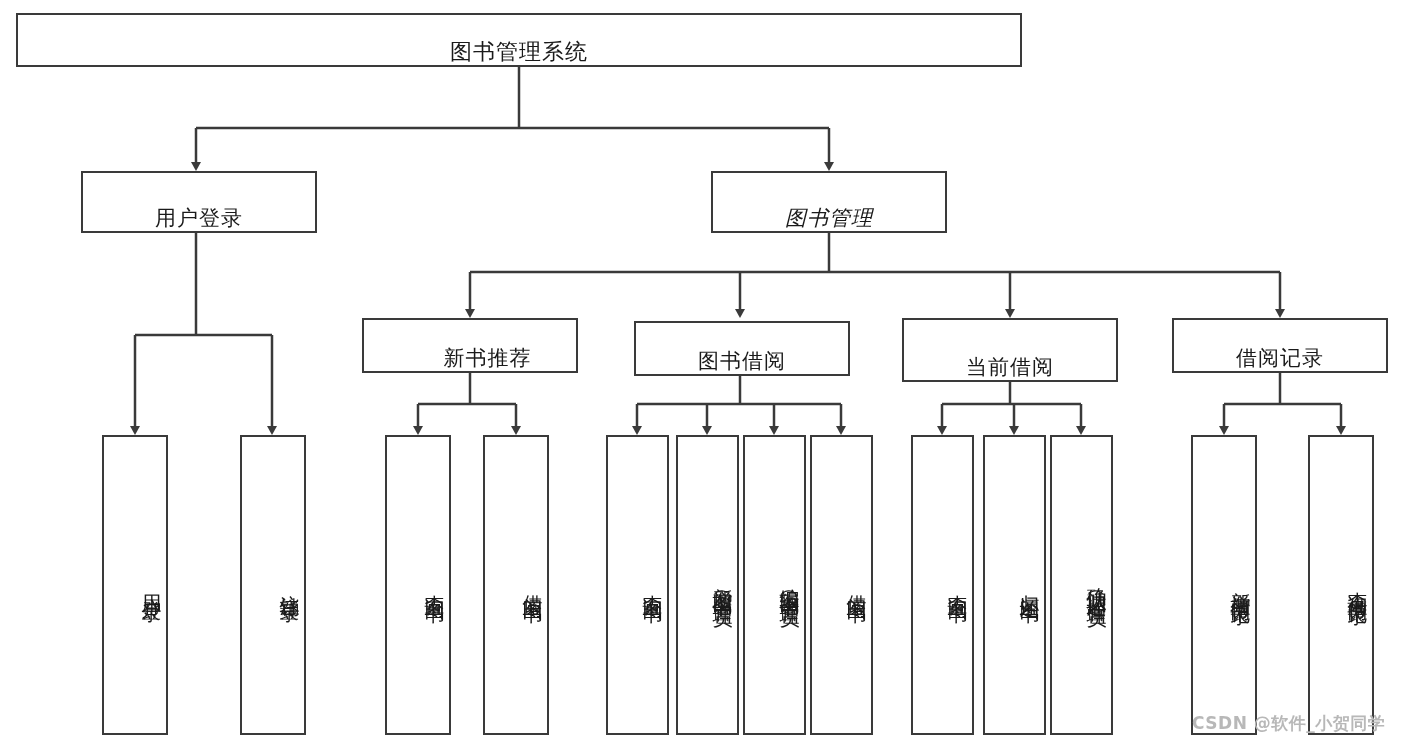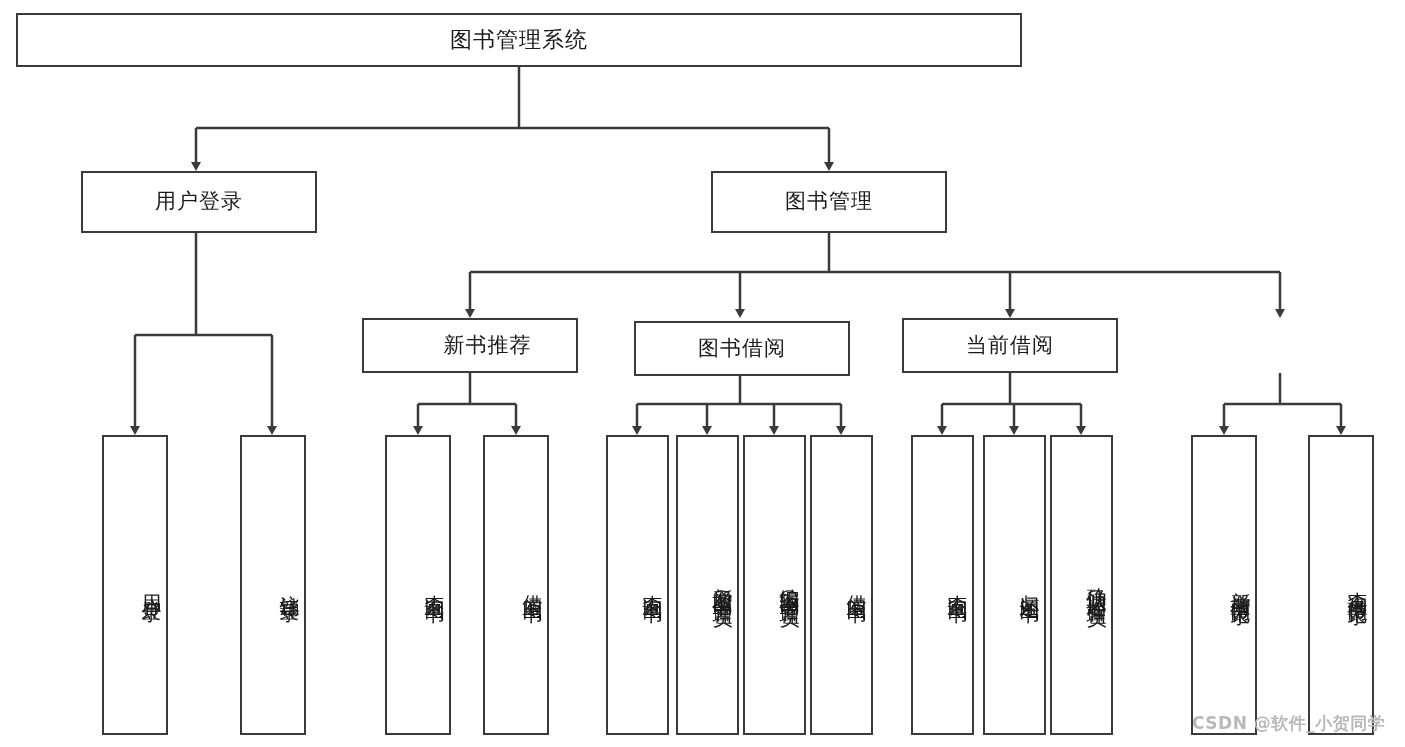--- a/index.html
+++ b/index.html
@@ -24,21 +24,21 @@
     width: 1405px;
     height: 747px;
   }
   .node {
     position: absolute;
     box-sizing: border-box;
     border: 2px solid #3a3a3a;
     background: #ffffff;
     color: #1a1a1a;
     display: flex;
-    align-items: center;
+    align-items: flex-end;
     justify-content: center;
     text-align: center;
   }
   .node.horiz {
     font-size: 21px;
     letter-spacing: 1px;
     line-height: 1.2;
   }
   .node.root {
     font-size: 22px;
@@ -123,32 +123,35 @@
     </g>
   </svg>
 
   <div class="node horiz root" style="left:16px; top:13px; width:1006px; height:54px;">
     <span>图书管理系统</span>
   </div>
 
   <div class="node horiz" style="left:81px; top:171px; width:236px; height:62px;">
     <span>用户登录</span>
   </div>
-  <div class="node horiz" style="left:711px; top:171px; width:236px; height:62px;">
+  <div class="node horiz" style="left:711px; top:171px; width:236px; height:62px;font-style:italic;">
     <span>图书管理</span>
   </div>
 
   <div class="node horiz" style="left:362px; top:318px; width:216px; height:55px;padding-left:35px;">
     <span>新书推荐</span>
   </div>
   <div class="node horiz" style="left:634px; top:321px; width:216px; height:55px;">
     <span>图书借阅</span>
   </div>
-  <div class="node horiz" style="left:902px; top:318px; width:216px; height:55px;">
+  <div class="node horiz" style="left:902px; top:318px; width:216px; height:64px;">
     <span>当前借阅</span>
+  </div>
+  <div class="node horiz" style="left:1172px; top:318px; width:216px; height:55px;">
+    <span>借阅记录</span>
   </div>
 
   <div class="node vert" style="left:102px; top:435px; width:66px; height:300px;">
     <span class="vlabel">用户登录</span>
   </div>
   <div class="node vert" style="left:240px; top:435px; width:66px; height:300px;">
     <span class="vlabel">注销登录</span>
   </div>
 
   <div class="node vert" style="left:385px; top:435px; width:66px; height:300px;">

